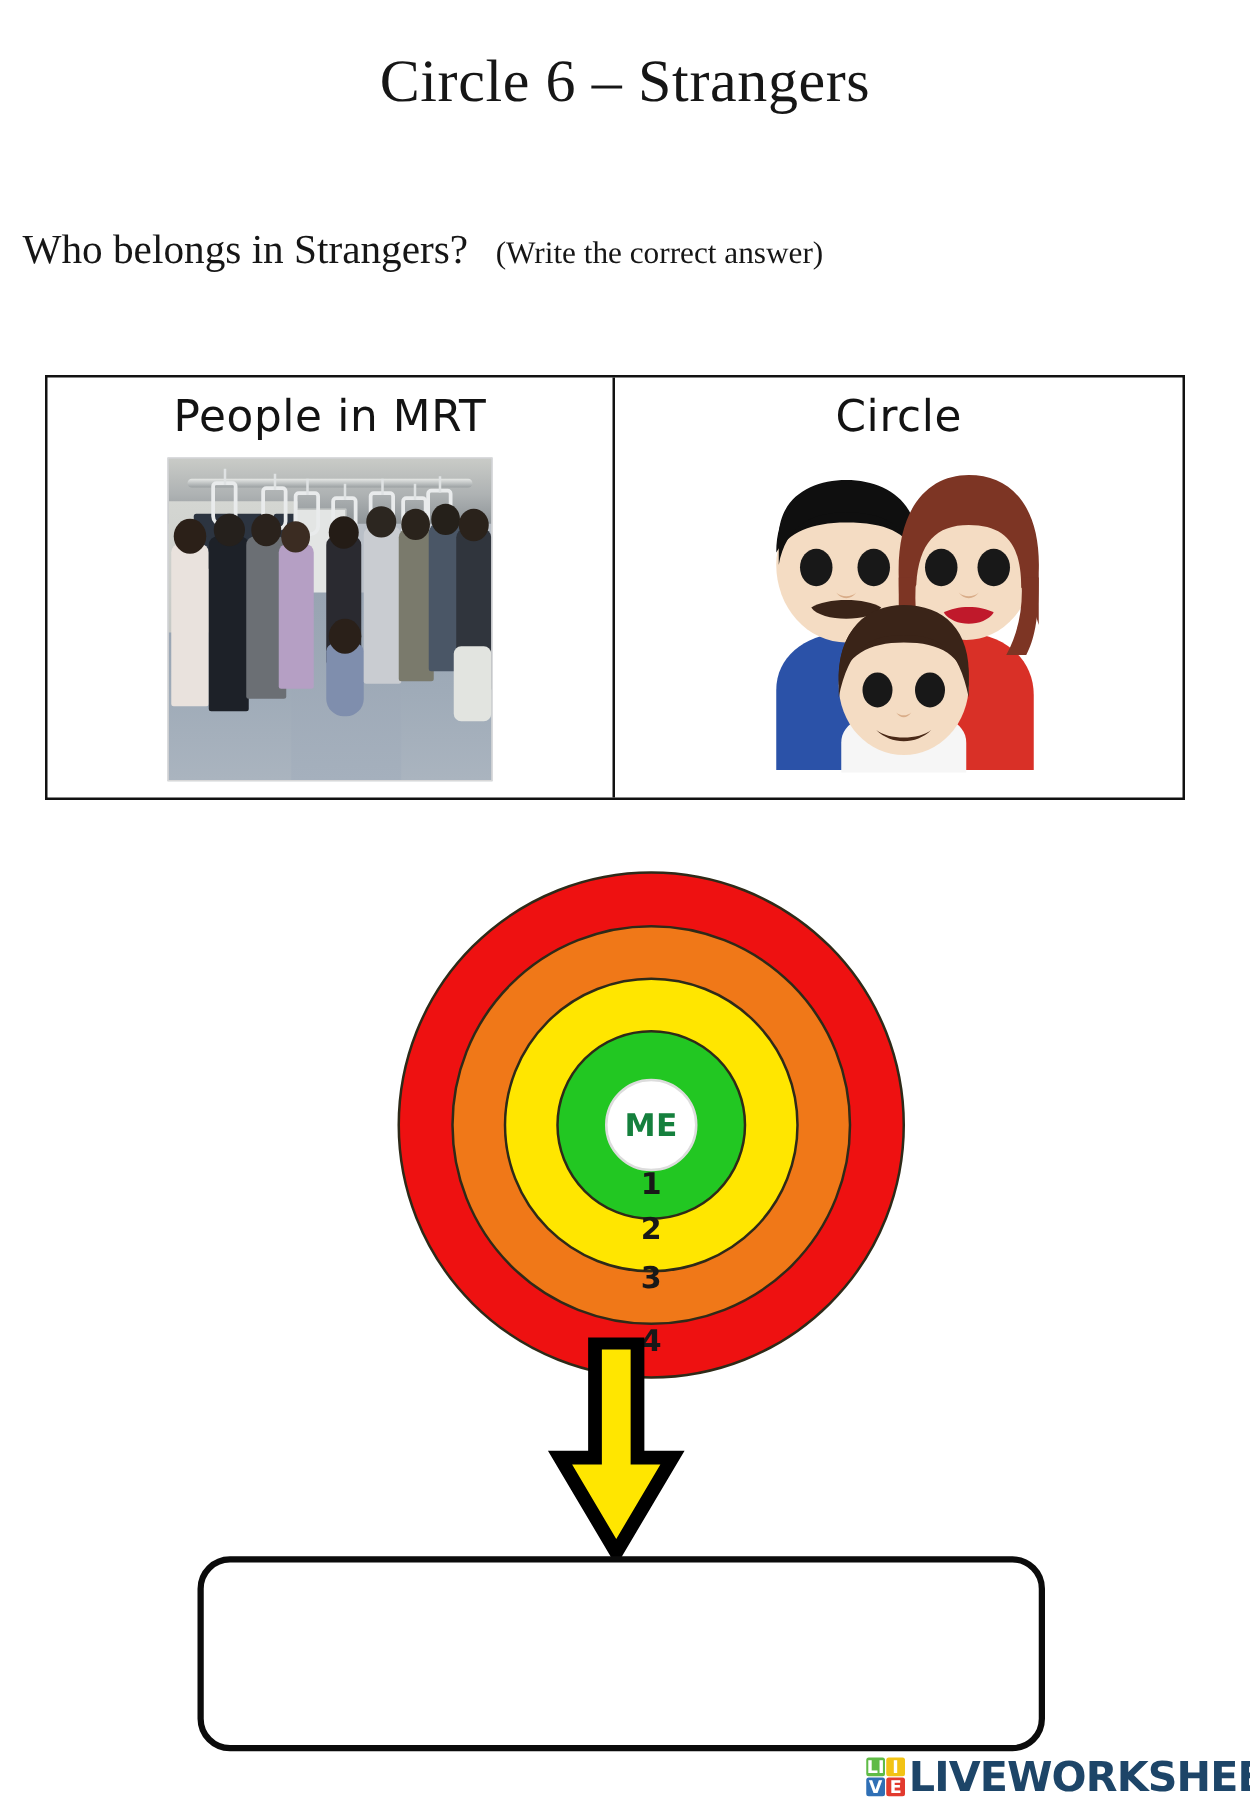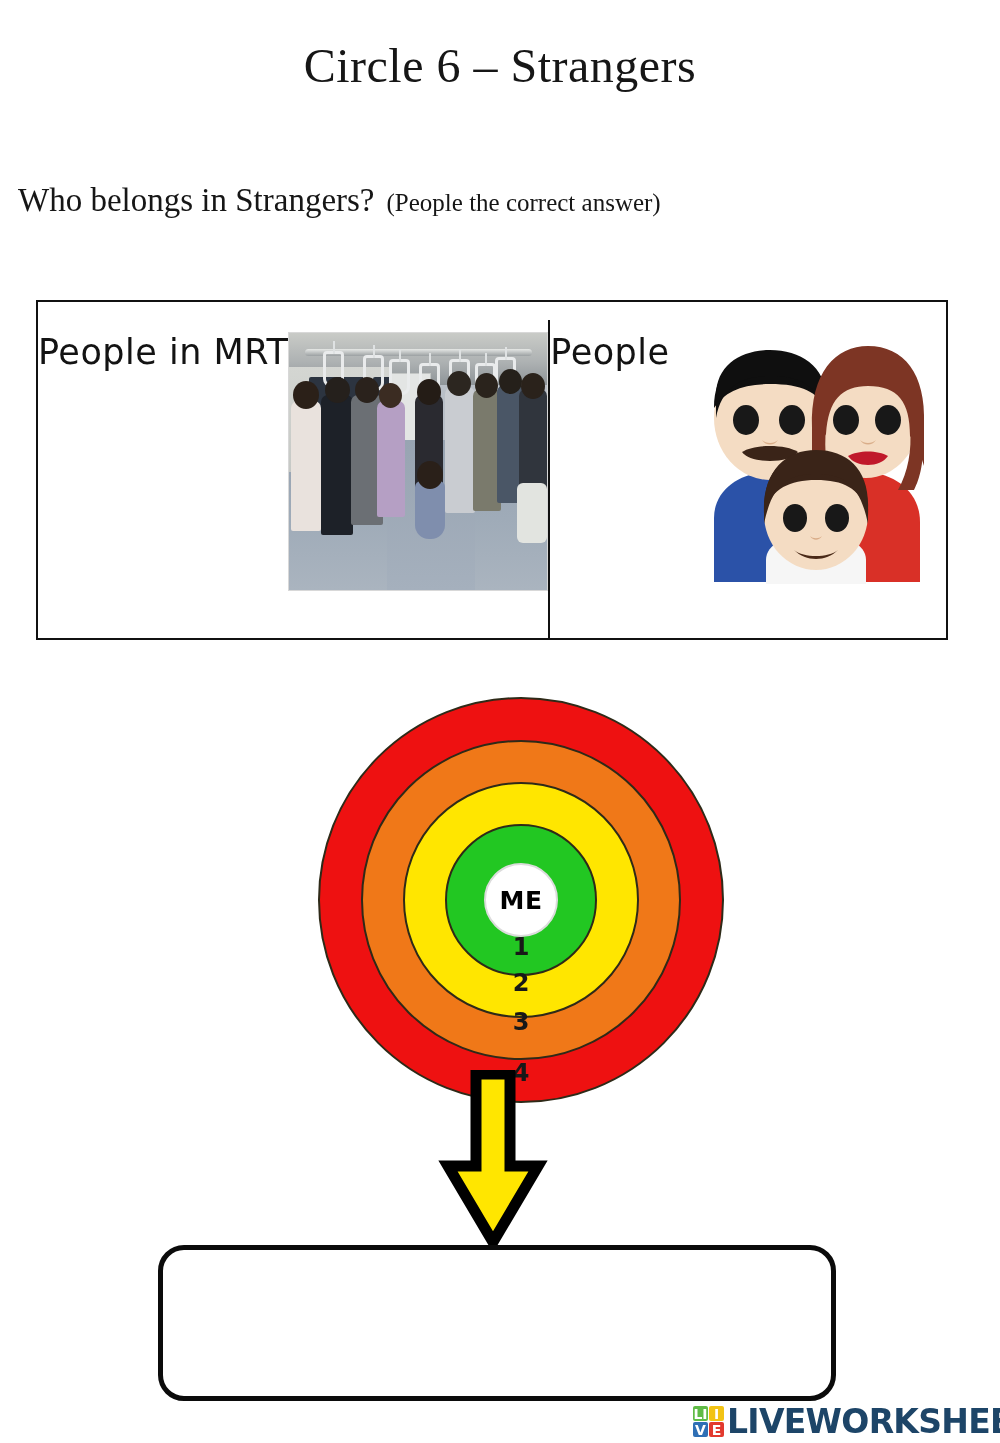--- a/index.html
+++ b/index.html
@@ -34,21 +34,21 @@
     white-space: nowrap;
   }
 
   
   .question-line {
     position: absolute;
     left: 18px;
     top: 182px;
     display: flex;
     align-items: baseline;
-    gap: 12px;
+    gap: 22px;
   }
   .question-main {
     font-family: "Liberation Serif", serif;
     font-size: 33px;
     font-weight: 400;
     color: #161616;
     white-space: nowrap;
   }
   .question-hint {
     font-family: "Liberation Serif", serif;
@@ -67,24 +67,23 @@
     height: 340px;
     border: 2px solid #111111;
     box-sizing: border-box;
     display: flex;
     background: #ffffff;
   }
   .option-cell {
     flex: 1 1 50%;
     box-sizing: border-box;
     display: flex;
-    flex-direction: row;
-    align-items: flex-start;
+    flex-direction: column;
+    align-items: center;
     position: relative;
-    margin-top: 18px;
   }
   .option-cell.first {
     border-right: 2px solid #111111;
   }
   .option-label {
     margin-top: 12px;
     font-family: "DejaVu Sans", sans-serif;
     font-size: 35px;
     font-weight: 400;
     color: #131313;
@@ -199,21 +198,21 @@
     background: #ffffff;
     border: 2px solid #dcdcdc;
     display: flex;
     align-items: center;
     justify-content: center;
   }
   .me-label {
     font-family: "DejaVu Sans", sans-serif;
     font-size: 25px;
     font-weight: bold;
-    color: #000000;
+    color: #15803d;
     letter-spacing: 0.5px;
   }
   .ring-num {
     position: absolute;
     font-family: "DejaVu Sans", sans-serif;
     font-weight: bold;
     font-size: 24px;
     color: #181818;
     width: 30px;
     text-align: center;
@@ -286,21 +285,21 @@
     white-space: nowrap;
   }
 </style>
 </head>
 <body>
 
 <div class="page-title">Circle 6 – Strangers</div>
 
 <div class="question-line">
   <span class="question-main">Who belongs in Strangers?</span>
-  <span class="question-hint">(People the correct answer)</span>
+  <span class="question-hint">(Write the correct answer)</span>
 </div>
 
 <div class="options-table">
 
   <div class="option-cell first">
     <div class="option-label">People in MRT</div>
     <div class="option-media">
       <div class="mrt-photo">
         <div class="mrt-ceiling">
           <div class="mrt-ceiling-bar"></div>
@@ -341,21 +340,21 @@
         <div class="person" style="left:208px;top:52px;width:28px;height:118px;background:#4a5666;"></div>
         <div class="p-head" style="left:210px;top:36px;width:23px;height:25px;background:#25201a;"></div>
         <div class="person" style="left:230px;top:56px;width:28px;height:130px;background:#30353d;"></div>
         <div class="p-head" style="left:232px;top:40px;width:24px;height:26px;background:#2a221b;"></div>
         <div class="person" style="left:228px;top:150px;width:30px;height:60px;background:#e2e4e0;border-radius:6px;"></div>
       </div>
     </div>
   </div>
 
   <div class="option-cell">
-    <div class="option-label">People</div>
+    <div class="option-label">Circle</div>
     <div class="option-media">
       <div class="family-emoji">
         <svg width="285" height="258" viewBox="0 0 285 258" xmlns="http://www.w3.org/2000/svg">
 
           <path d="M28 118 C28 56 60 16 104 12 C128 10 146 20 156 32 C170 16 196 8 220 14 C258 24 276 62 276 110 L276 236 C276 246 268 252 258 252 L40 252 C30 252 22 246 22 236 Z" fill="#ffffff"></path>
 
           <path d="M44 250 L44 186 C44 160 66 142 96 140 L146 140 L146 250 Z" fill="#2b52a8"></path>
 
           <path d="M146 140 L196 140 C228 142 250 162 250 190 L250 250 L146 250 Z" fill="#d93027"></path>
 

